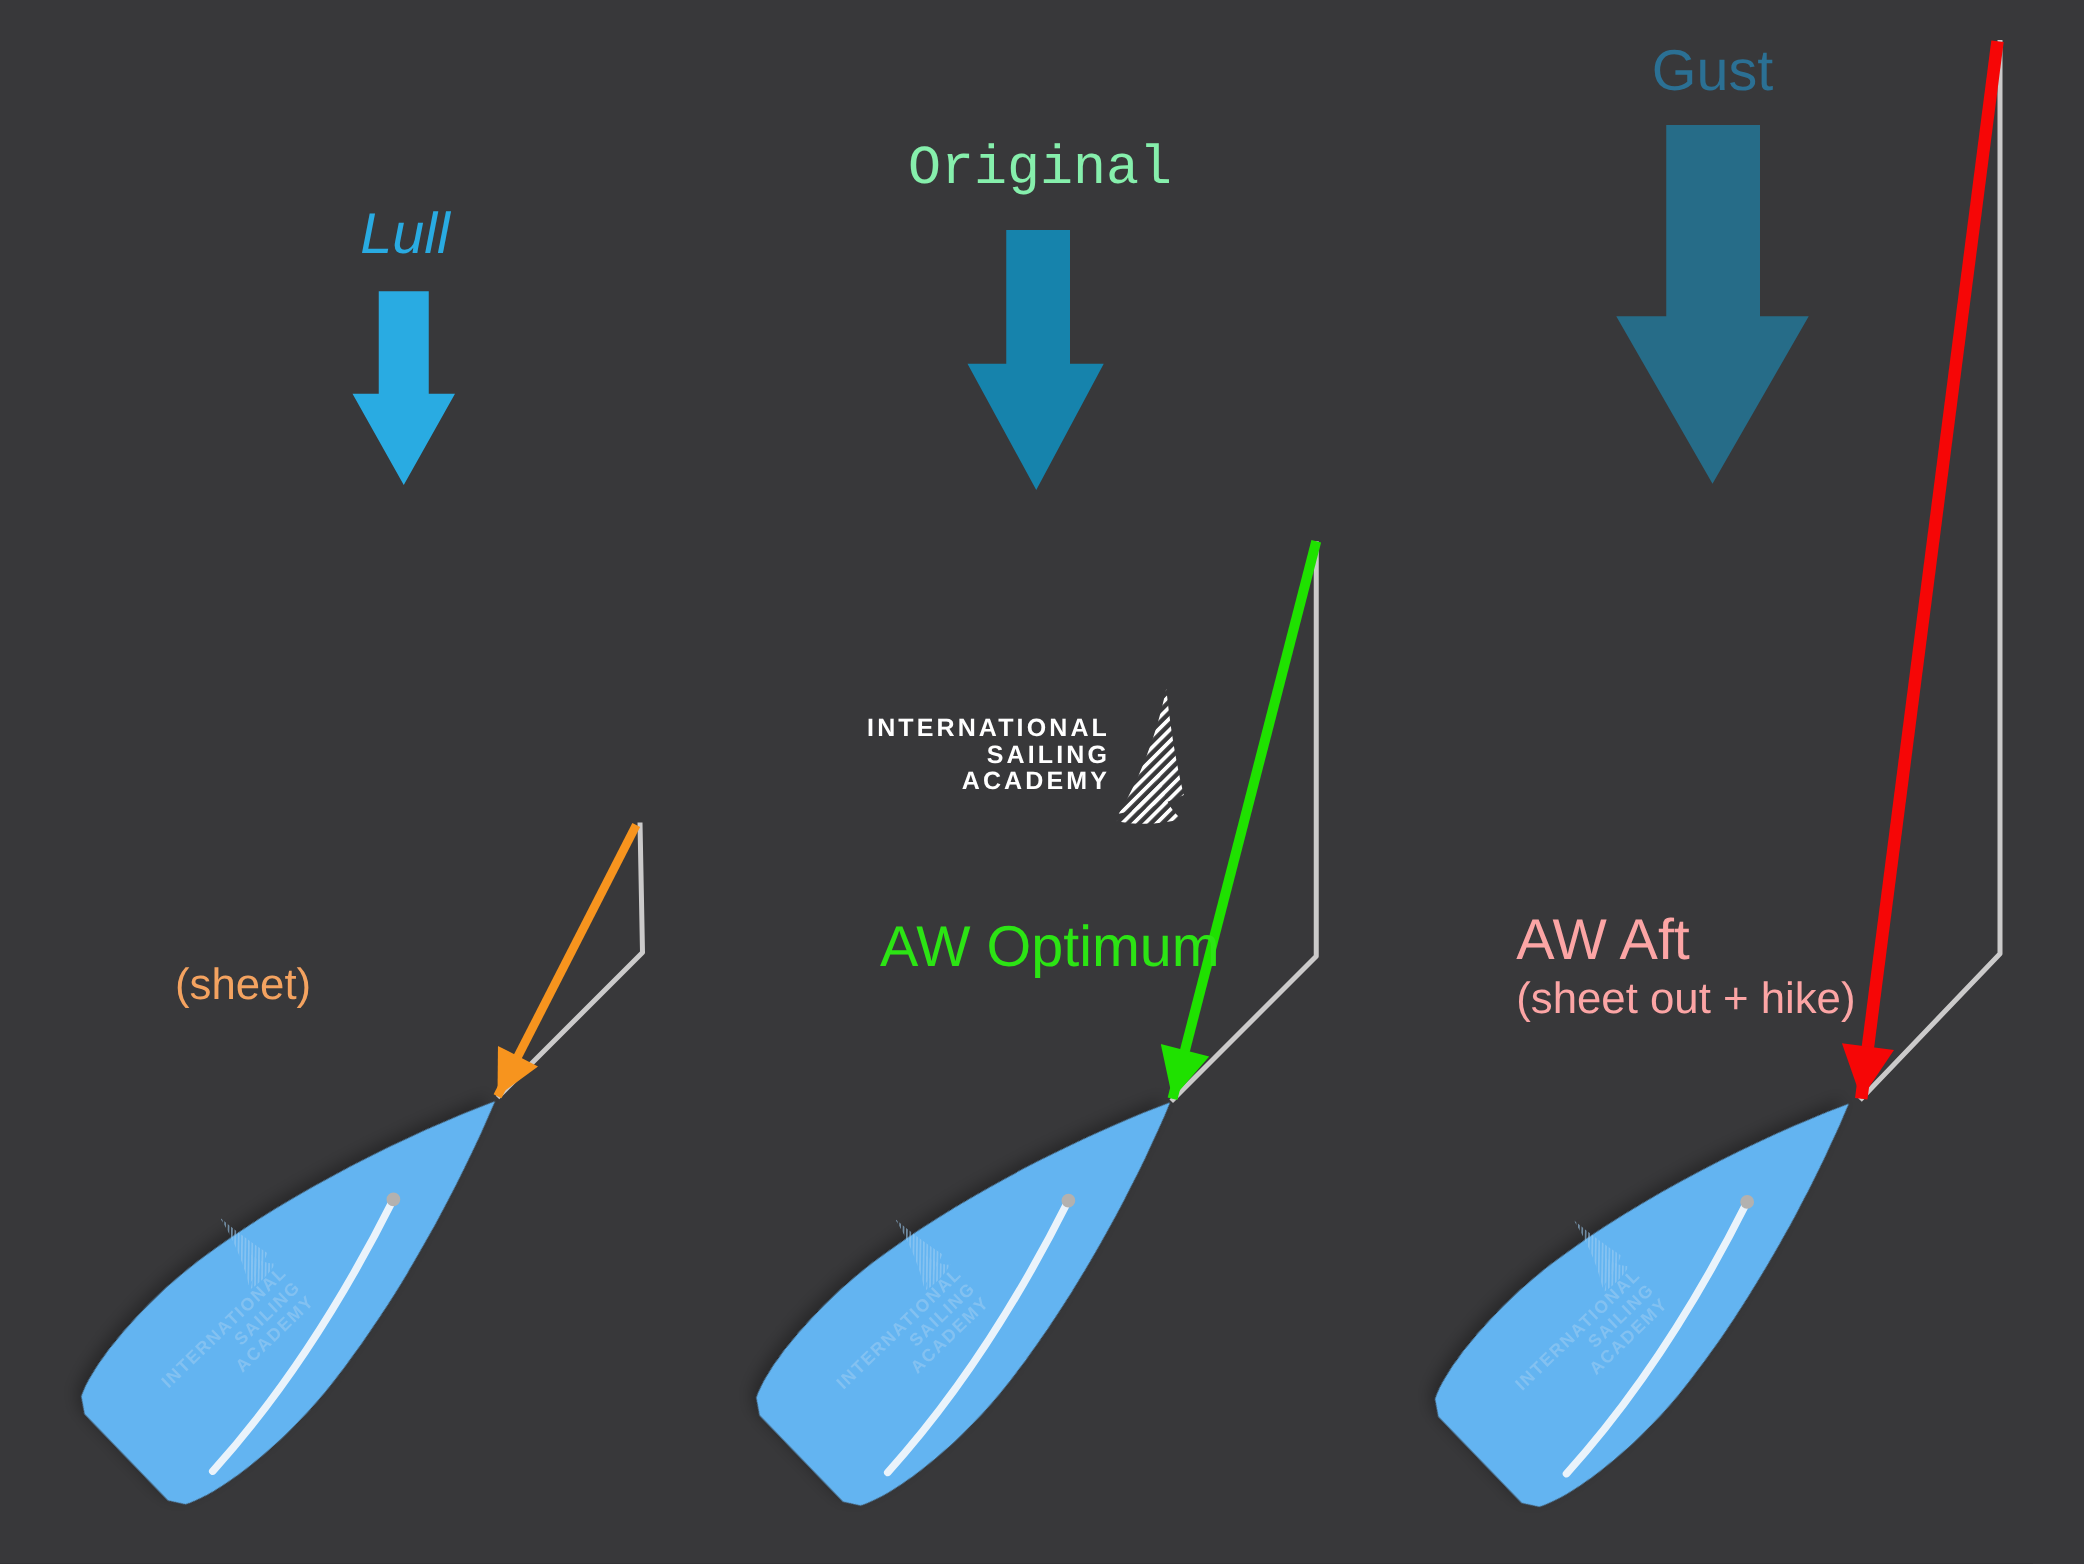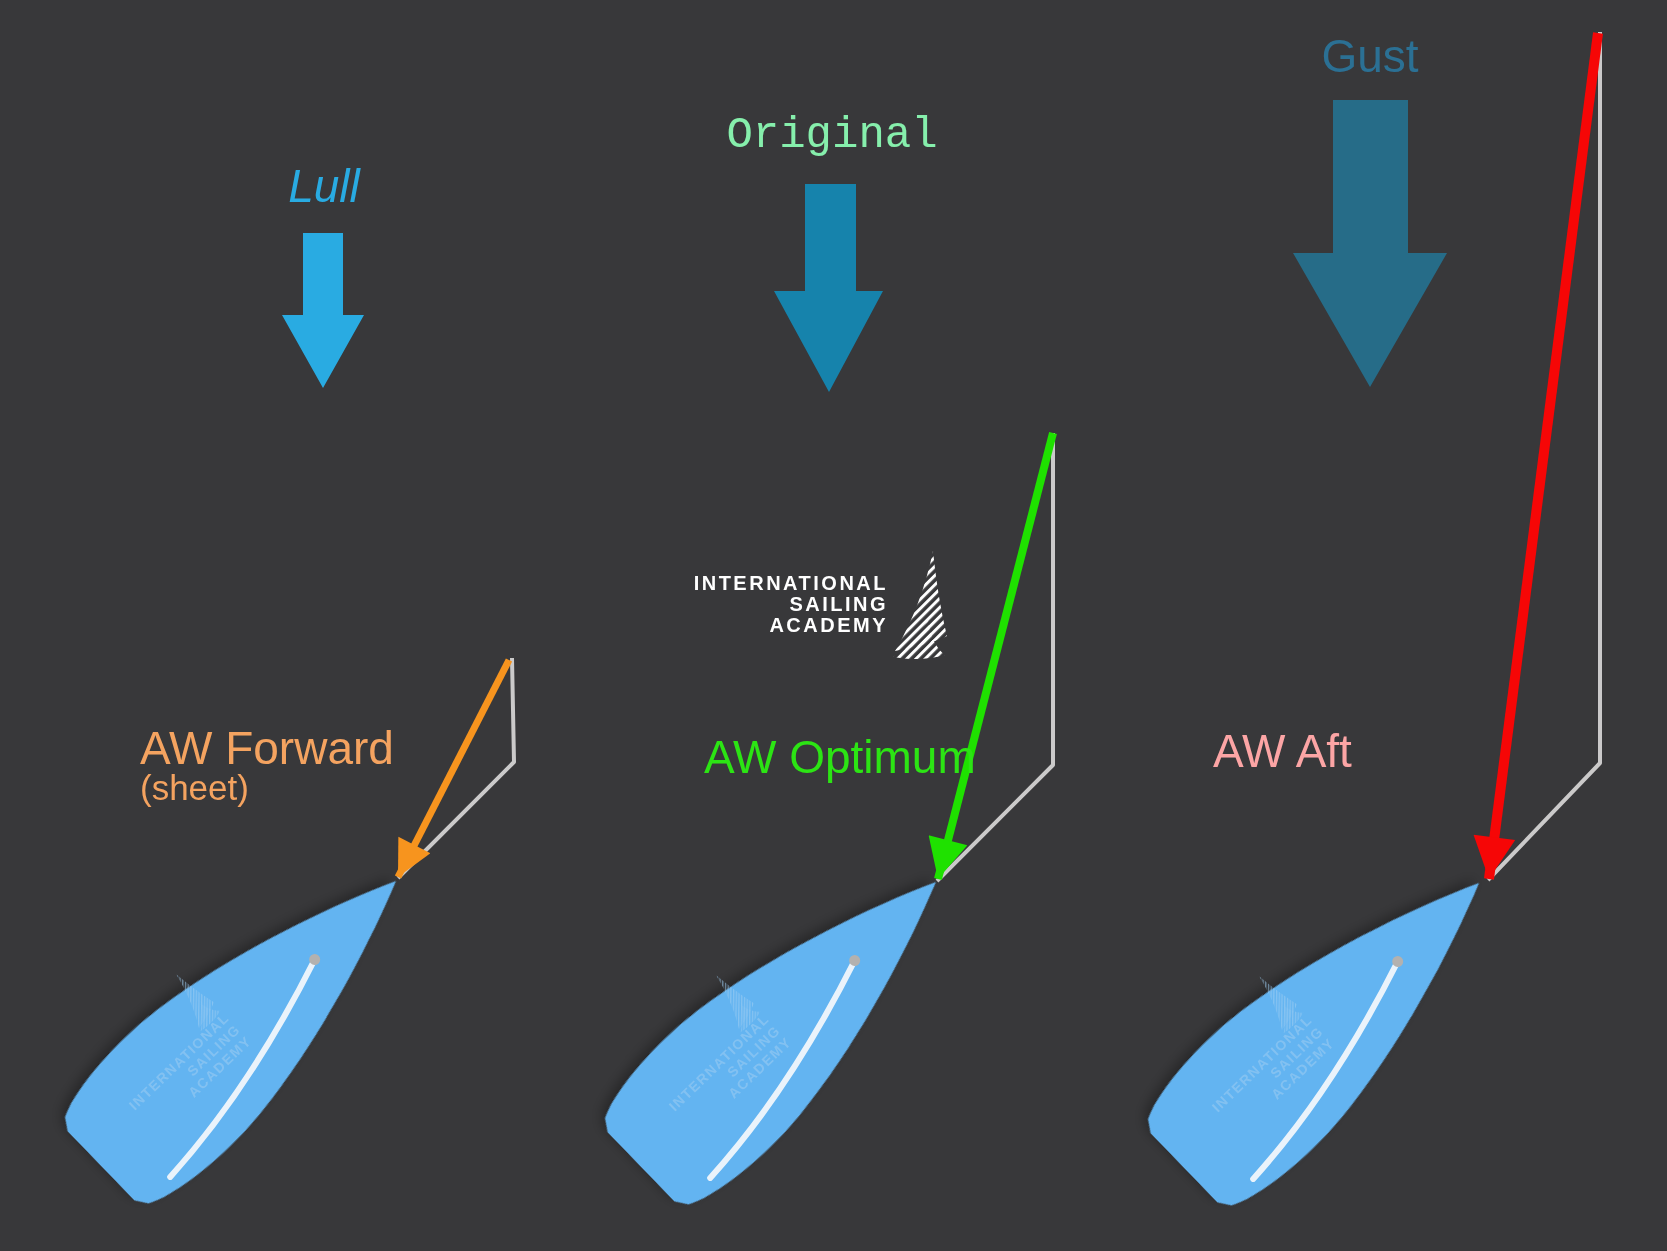--- a/index.html
+++ b/index.html
@@ -116,26 +116,26 @@
     <g transform="translate(893,551)">
       <path d="M40 0 C33 34 20 70 2 100 C22 96 40 92 54 85 C47 56 43 28 40 0 Z" fill="url(#hatchWhite)"></path>
       <path d="M0 106 C14 97 27 84 35 68 C37 86 44 98 52 104 C36 109 16 109 0 106 Z" fill="url(#hatchWhite)"></path>
     </g>
   </svg>
 
   <div class="lbl wind-lbl" id="lull-label" style="left:324px;top:163px;">Lull</div>
   <div class="lbl wind-lbl" id="original-label" style="left:832px;top:113px;">Original</div>
   <div class="lbl wind-lbl" id="gust-label" style="left:1370px;top:33px;">Gust</div>
 
-  <div class="lbl aw-lbl" id="aw-forward-label" style="left:140px;top:725px;">AW Forward</div>
   <div class="lbl aw-note" id="coast-note" style="left:140px;top:770px;">(sheet)</div>
 
   <div class="lbl aw-lbl" id="aw-optimum-label" style="left:662px;top:734px;">AW Optimum</div>
 
   <div class="lbl aw-lbl" id="aw-aft-label" style="left:1213px;top:728px;">AW Aft</div>
+  <div class="lbl aw-note" id="sheet-note" style="left:1213px;top:781px;">(sheet out + hike)</div>
 
   <div id="isa-logo-text">
     <div>INTERNATIONAL</div>
     <div>SAILING</div>
     <div>ACADEMY</div>
   </div>
 
 </div>
 
 </body></html>

